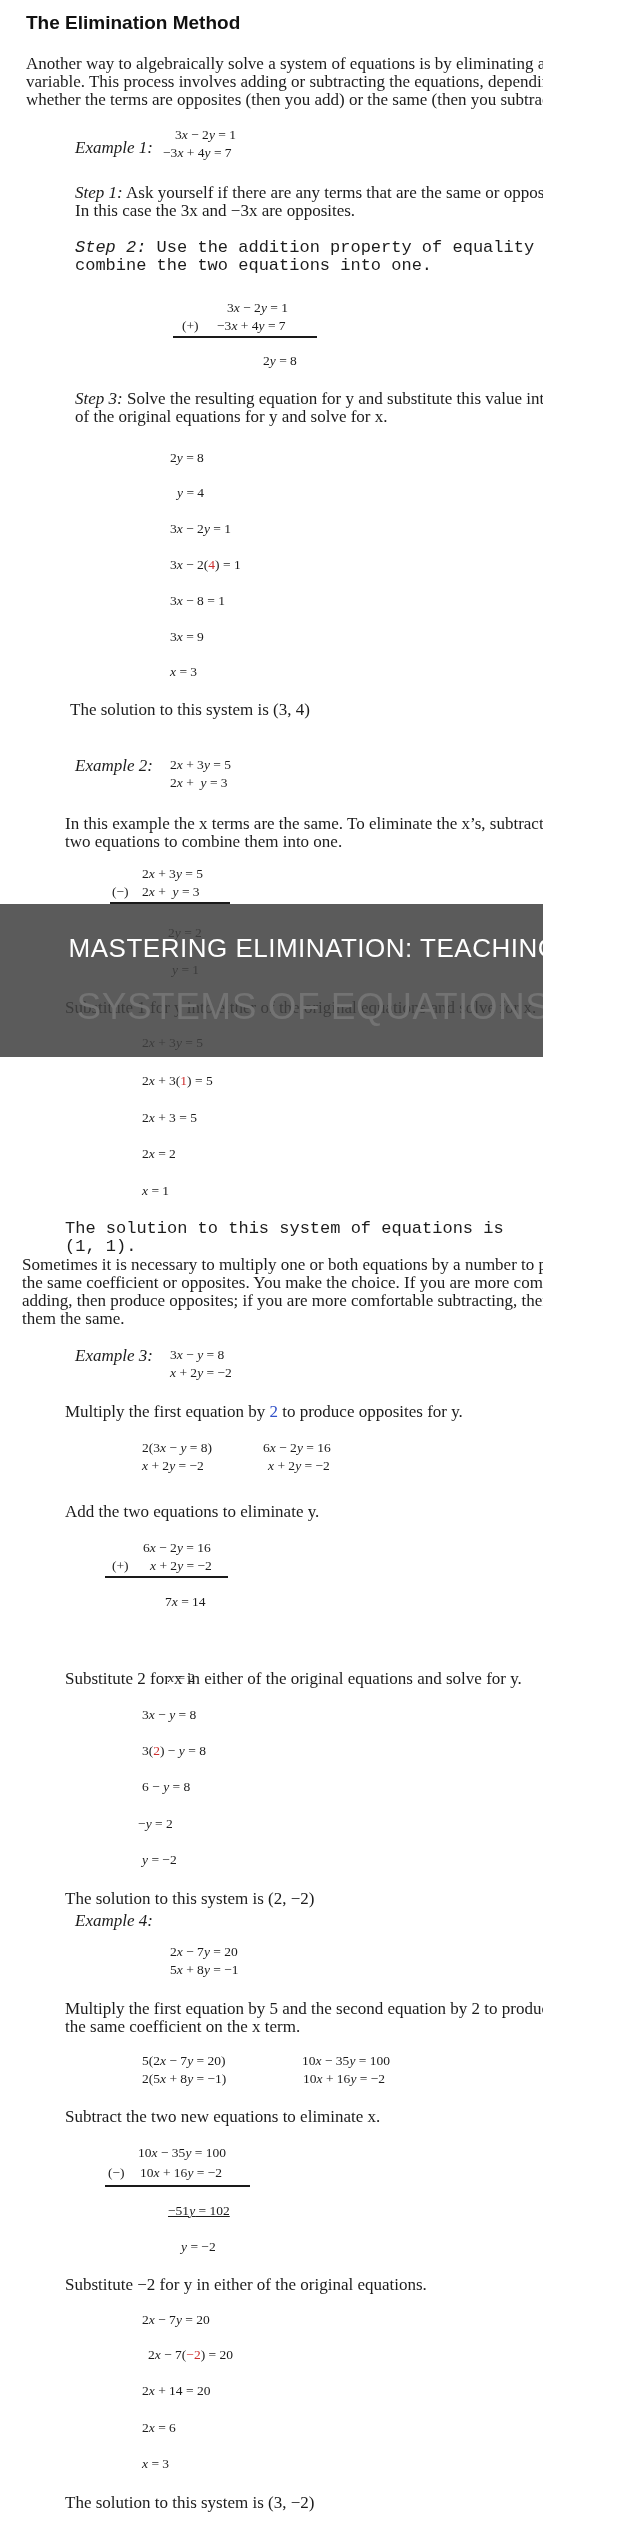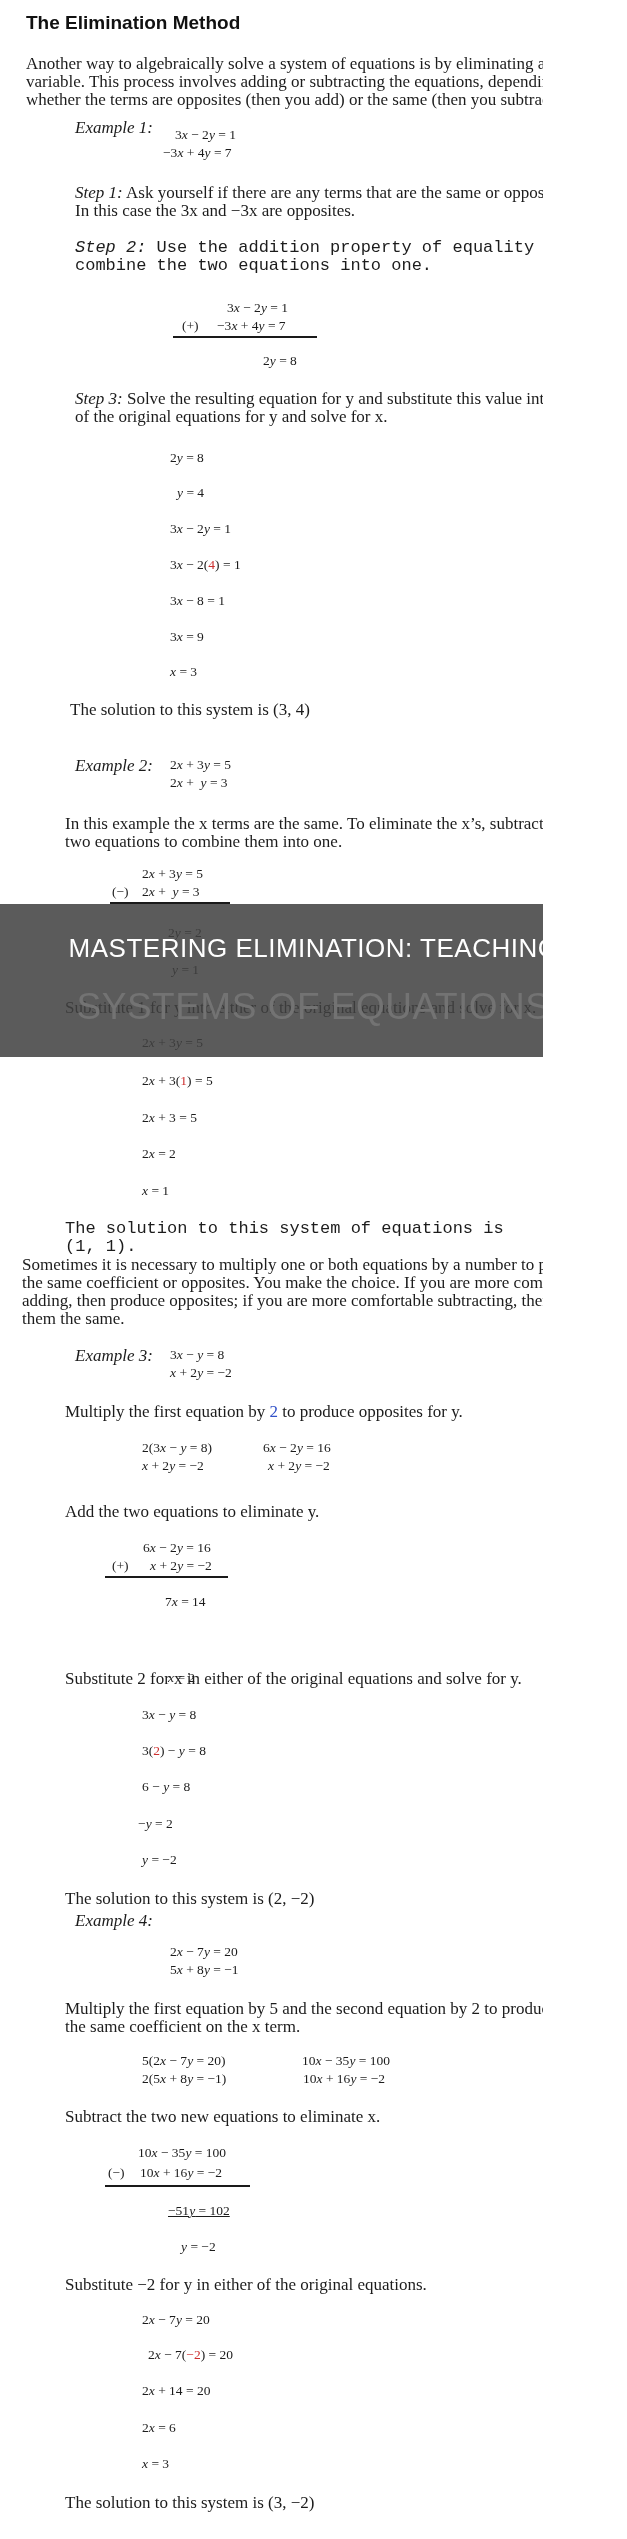--- a/index.html
+++ b/index.html
@@ -22,21 +22,21 @@
   .banner .l2{font-size:37px;color:#737373;letter-spacing:0.5px;white-space:nowrap;}
 </style>
 </head>
 <body>
 
 <div class="page">
 
   <div class="t title" style="top:12px;left:26px;">The Elimination Method</div>
   <div class="t body" style="top:55px;left:26px;width:582px;">Another way to algebraically solve a system of equations is by eliminating a variable. This process involves adding or subtracting the equations, depending on whether the terms are opposites (then you add) or the same (then you subtract).</div>
 
-  <div class="t body lbl" style="top:119px;left:75px;">Example 1:</div>
+  <div class="t body lbl" style="top:139px;left:75px;">Example 1:</div>
   <div class="t eq" style="top:127px;left:175px;">3<i>x</i> − 2<i>y</i> = 1</div>
   <div class="t eq" style="top:145px;left:163px;">−3<i>x</i> + 4<i>y</i> = 7</div>
 
   <div class="t body" style="top:184px;left:75px;width:505px;"><span class="lbl">Step 1:</span><span> Ask yourself if there are any terms that are the same or opposites. In this case the 3x and −3x are opposites.</span></div>
 
   <div class="t body" style="top:239px;left:75px;width:505px;font-family:Liberation Mono, monospace;"><span class="lbl">Step 2:</span><span> Use the addition property of equality to combine the two equations into one.</span></div>
 
   <div class="t eq" style="top:300px;left:227px;">3<i>x</i> − 2<i>y</i> = 1</div>
   <div class="t eq" style="top:318px;left:182px;">(+)</div>
   <div class="t eq" style="top:318px;left:217px;">−3<i>x</i> + 4<i>y</i> = 7</div>

